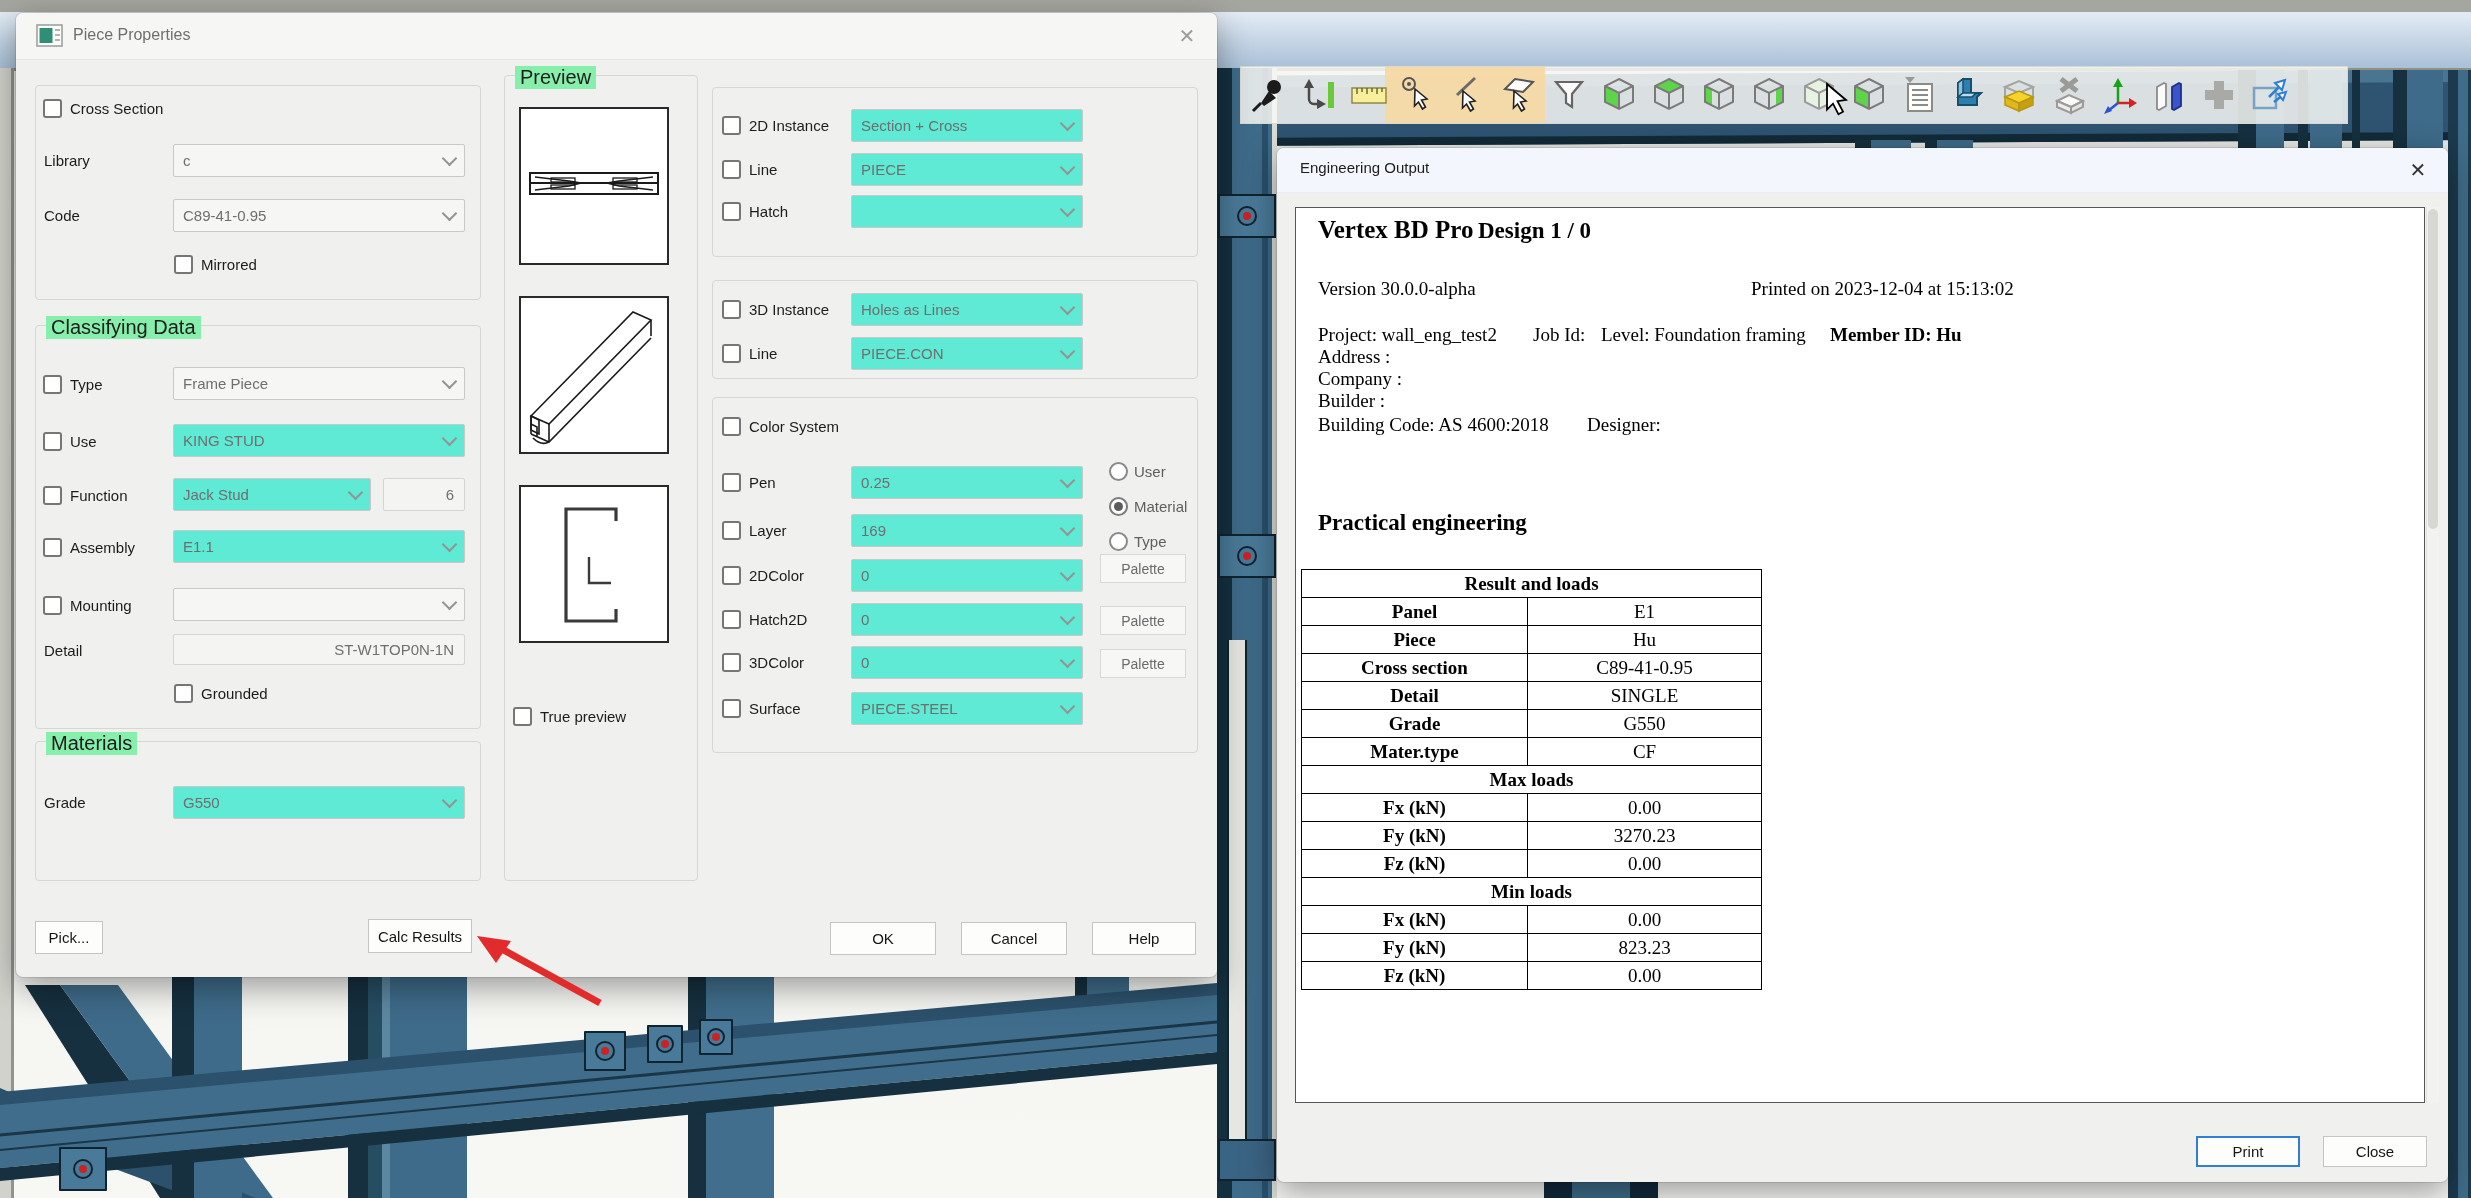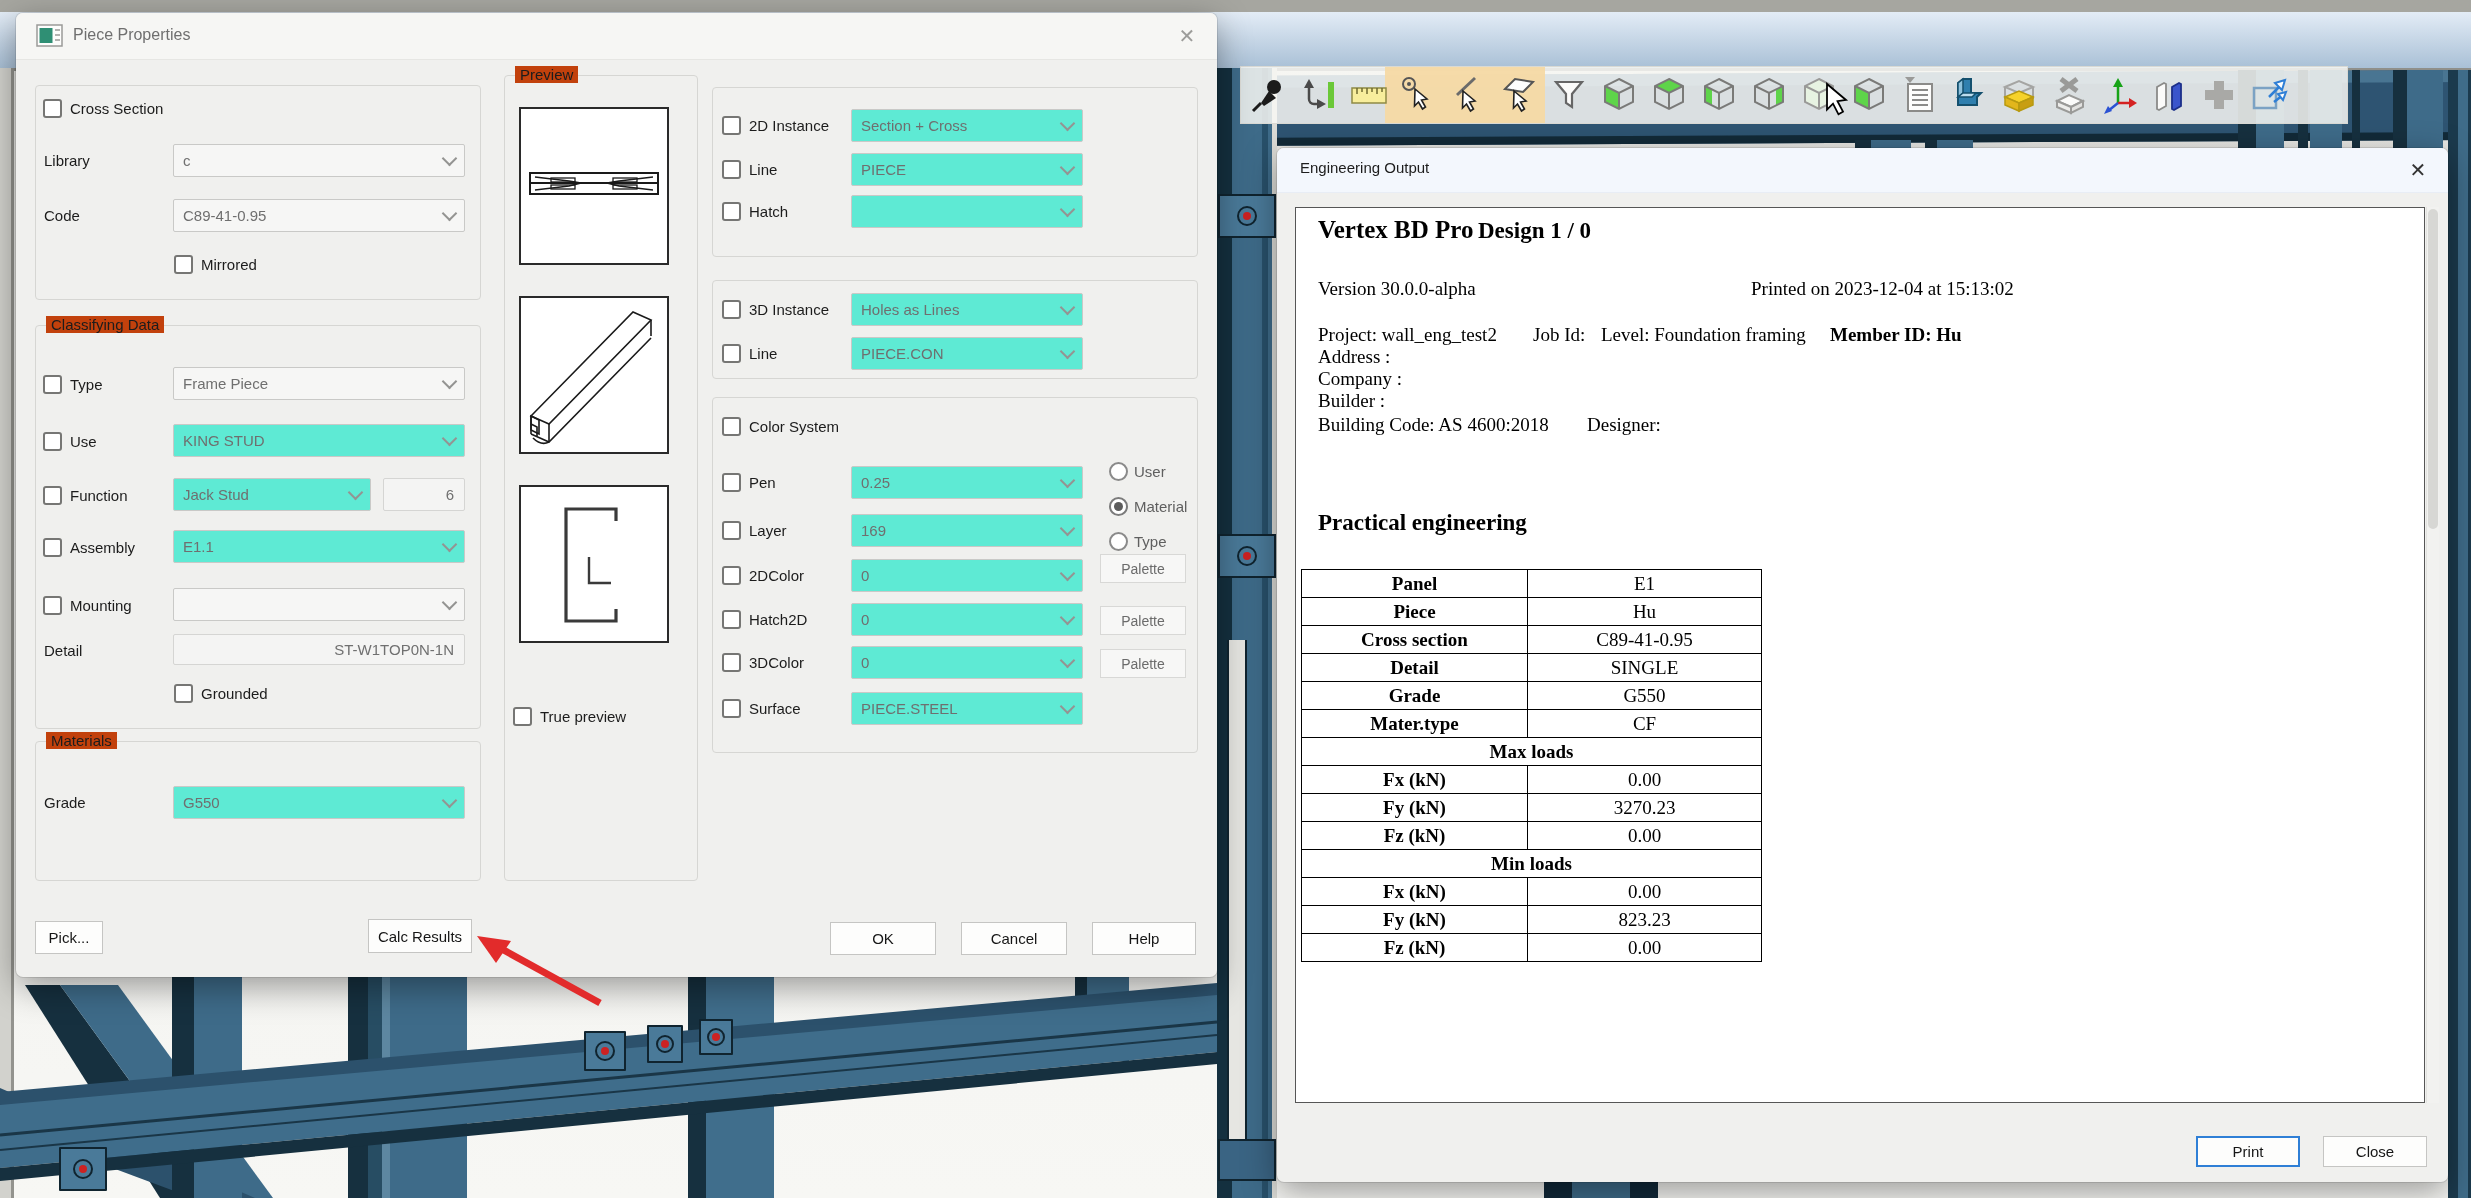--- a/index.html
+++ b/index.html
@@ -9,21 +9,21 @@
   .abs{position:absolute}
   
   .dlg{position:absolute;background:#f0f0ee;border-radius:7px;
        box-shadow:0 10px 34px rgba(0,0,0,.38),0 0 0 1px rgba(0,0,0,.10);box-sizing:border-box}
   .titlebar{position:absolute;left:0;top:0;right:0;height:46px;border-radius:7px 7px 0 0}
   .title-txt{position:absolute;font-size:16px;white-space:nowrap}
   .close-x{position:absolute;width:44px;height:34px;display:flex;align-items:center;justify-content:center;
            font-size:20px;cursor:default}
   
   .groupbox{position:absolute;border:1px solid #d6d6d3;border-radius:4px;box-sizing:border-box}
-  .legend{position:absolute;top:-10px;left:10px;background:#c2410c;padding:0 5px;font-size:15px;
+  .legend{position:absolute;top:-10px;left:10px;background:#86efac;padding:0 5px;font-size:20px;
           color:#1c1c1c;white-space:nowrap}
   .lbl{position:absolute;font-size:15px;color:#1c1c1c;white-space:nowrap}
   .cb{position:absolute;width:19px;height:19px;border:2px solid #767674;border-radius:3px;
       background:#fff;box-sizing:border-box}
   .radio{position:absolute;width:19px;height:19px;border:2px solid #8a8a8a;border-radius:50%;
          background:#fff;box-sizing:border-box}
   .radio.sel{border-color:#7b7b7b}
   .radio.sel::after{content:"";position:absolute;left:3px;top:3px;width:9px;height:9px;border-radius:50%;background:#5c5c5c}
   .combo{position:absolute;height:33px;background:#f6f6f5;border:1px solid #c9c9c7;border-radius:2px;
          display:flex;align-items:center;justify-content:space-between;padding:0 9px;box-sizing:border-box;
@@ -585,20 +585,23 @@
       <span class="ds" style="left:22px;top:206px">Building Code: AS 4600:2018</span>
       <span class="ds" style="left:291px;top:206px">Designer:</span>
       <span class="ds" style="left:22px;top:302px;font-size:23px;font-weight:bold">Practical engineering</span>
 
       <table class="eotable" style="left:5px;top:361px;width:460px">
         <colgroup>
             <col style="width:226px">
             <col style="width:234px">
           </colgroup>
         <tbody>
+            <tr>
+              <td colspan="2" class="b">Result and loads</td>
+            </tr>
         <tr>
               <td class="b">Panel</td>
               <td>E1</td>
             </tr>
         <tr>
               <td class="b">Piece</td>
               <td>Hu</td>
             </tr>
         <tr>
               <td class="b">Cross section</td>

